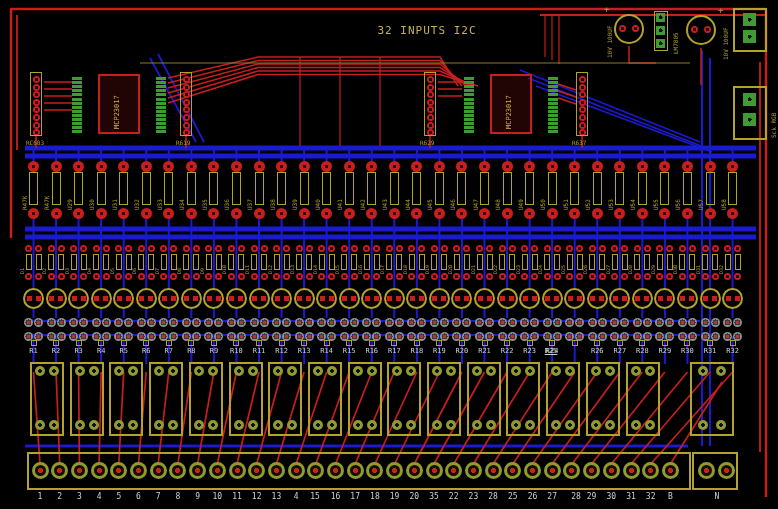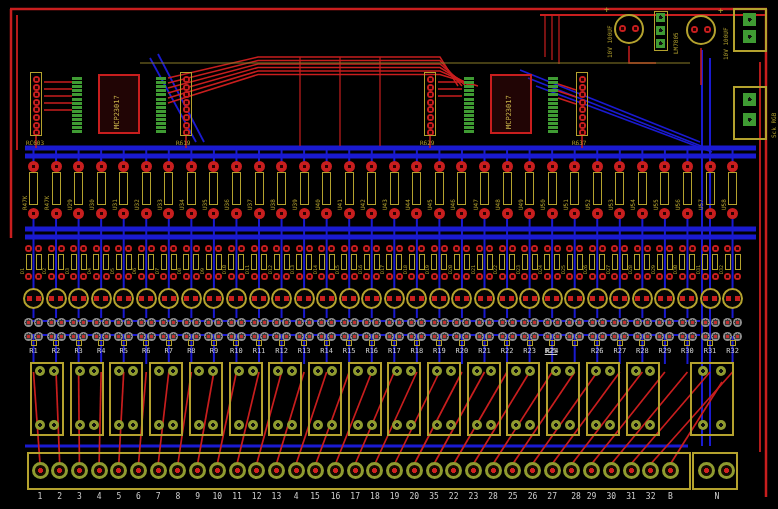--- a/index.html
+++ b/index.html
@@ -224,20 +224,21 @@
       <line x1="552.1999999999999" y1="464" x2="619.8000000000001" y2="372" stroke="#c81e1e" stroke-width="1.7"></line>
       <line x1="571.9" y1="464" x2="642.35" y2="372" stroke="#c81e1e" stroke-width="1.7"></line>
       <line x1="591.6" y1="464" x2="664.9" y2="372" stroke="#c81e1e" stroke-width="1.7"></line>
       <line x1="611.3" y1="464" x2="687.45" y2="372" stroke="#c81e1e" stroke-width="1.7"></line>
       <line x1="631" y1="464" x2="710" y2="372" stroke="#c81e1e" stroke-width="1.7"></line>
       <line x1="650.6999999999999" y1="464" x2="732.5500000000001" y2="372" stroke="#c81e1e" stroke-width="1.7"></line>
       <line x1="670.4" y1="464" x2="722" y2="382" stroke="#c81e1e" stroke-width="1.7"></line>
     </svg>
 
   <div class="abs title" style="left:352px;top:24px;width:150px;">
+    <div>32 INPUTS I2C</div>
   </div>
 
   <div class="abs cap" style="left:614px;top:14px;"></div>
   <div class="abs padr p7" style="left:619px;top:25px;"></div>
   <div class="abs padr p7" style="left:632px;top:25px;"></div>
   <div class="abs vlabel" style="left:606px;top:58px;">10V 100UF</div>
   <div class="abs plus" style="left:604px;top:5px;">+</div>
 
   <div class="abs outline" style="left:654px;top:11px;width:14px;height:40px;"></div>
   <div class="abs sqpad" style="left:656px;top:13px;"></div>

